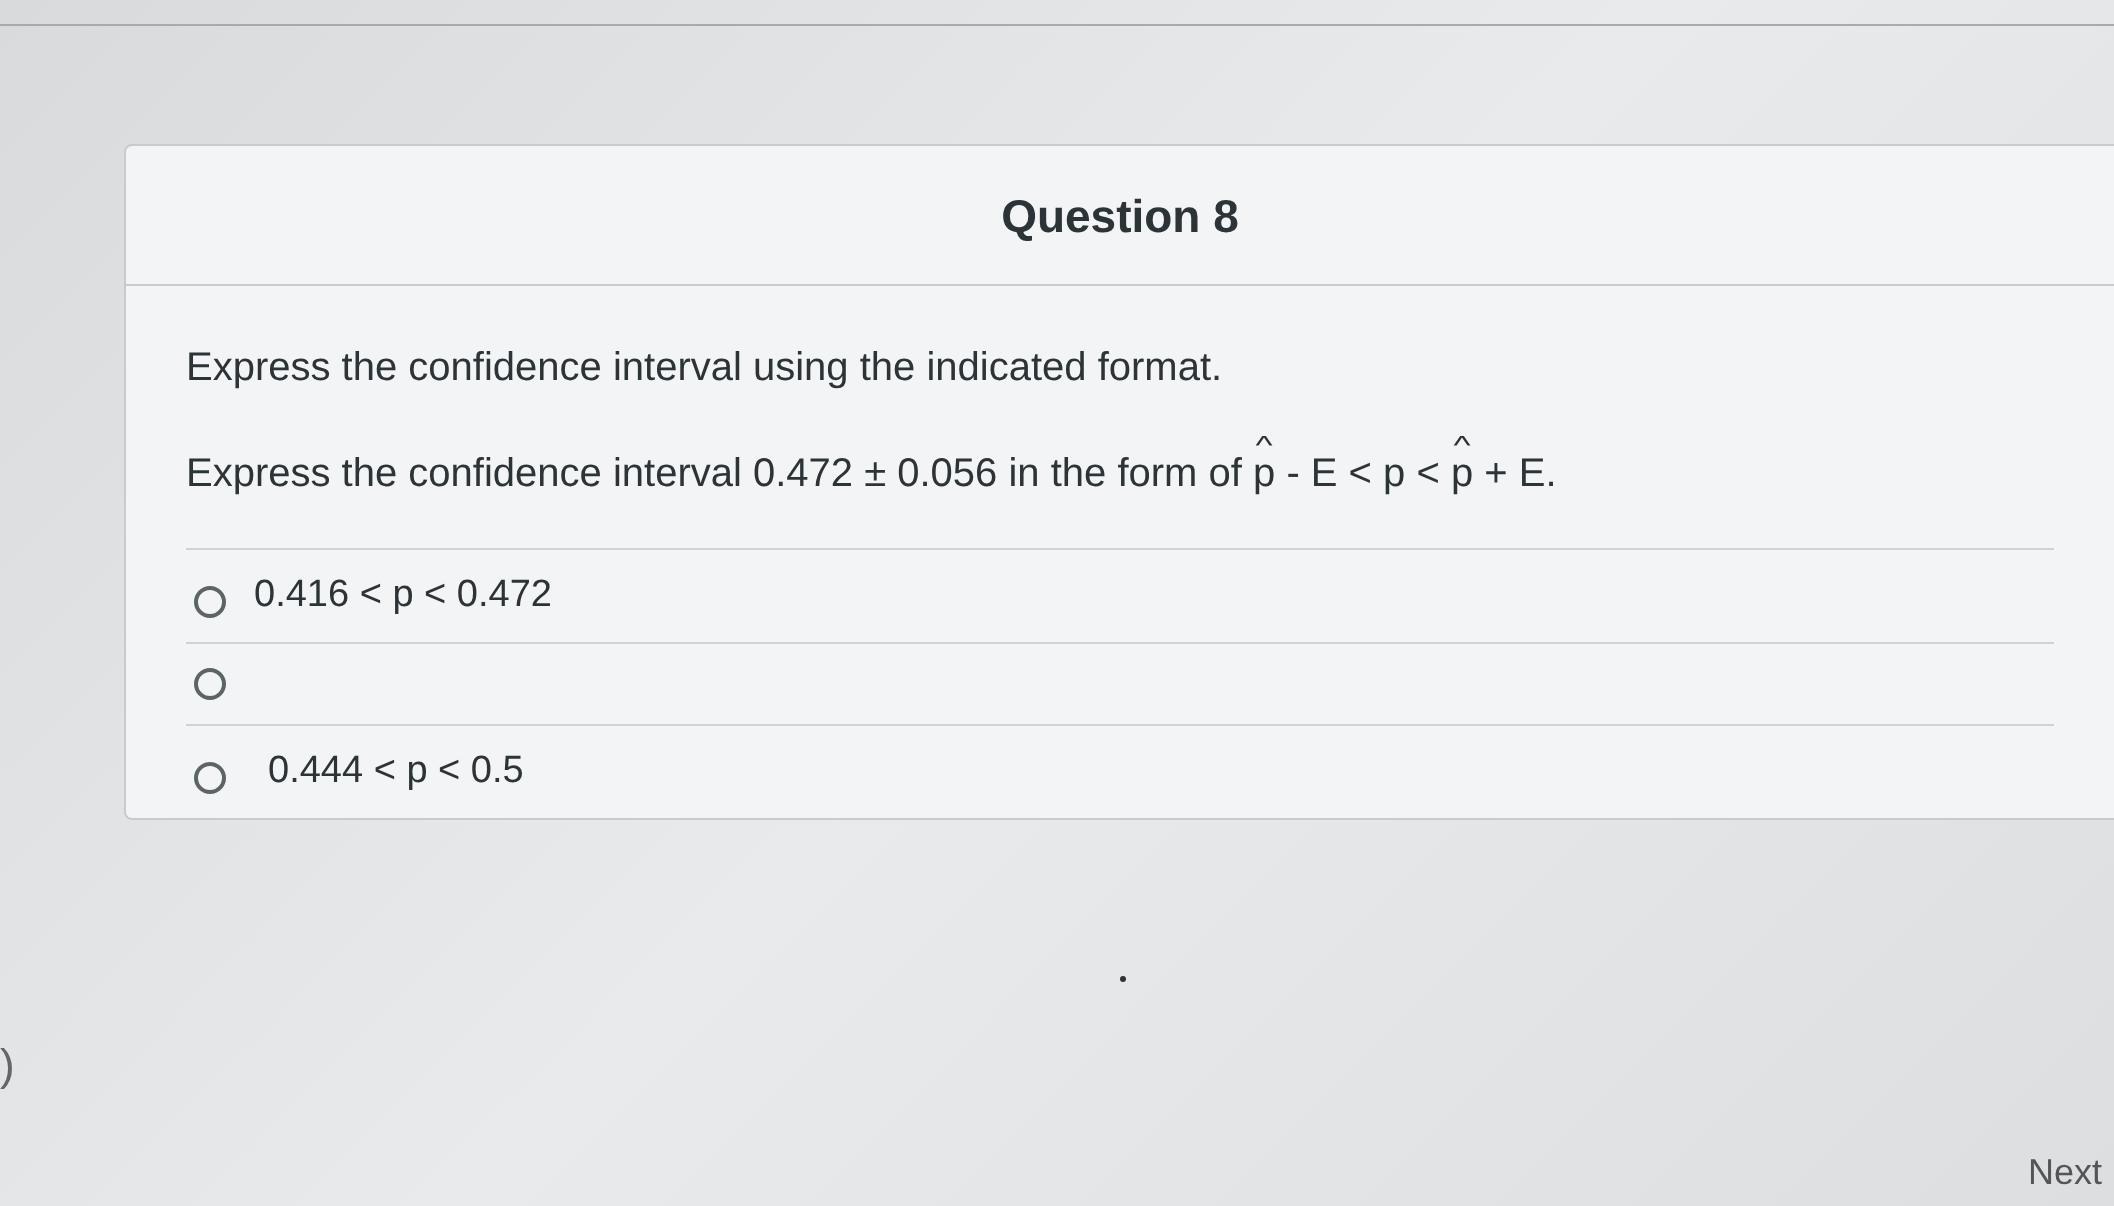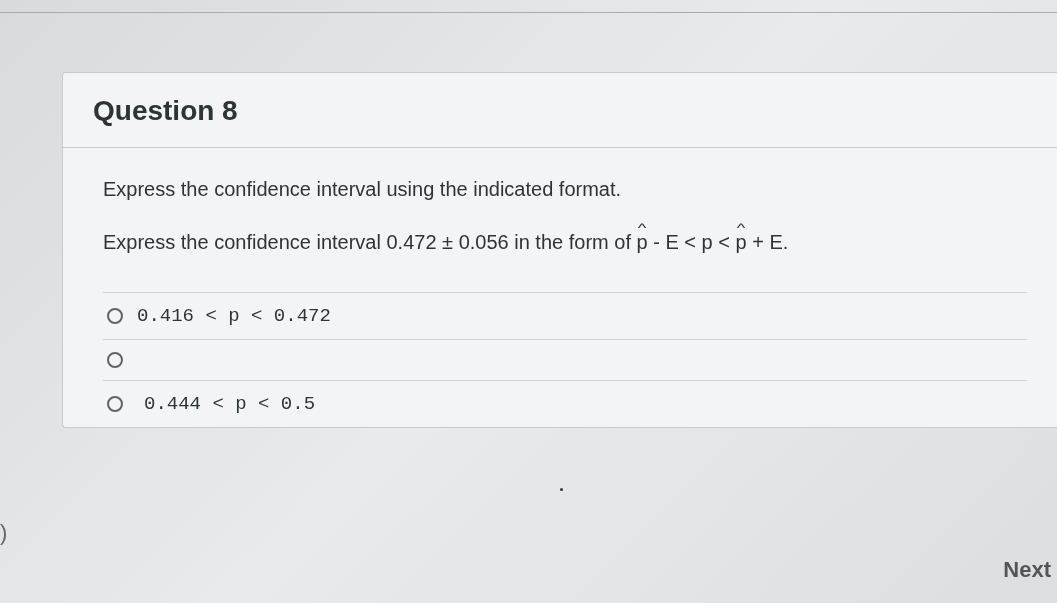--- a/index.html
+++ b/index.html
@@ -31,62 +31,62 @@
       background: #f3f4f5;
       border: 1px solid #c8cacb;
       border-right: none;
       border-radius: 4px 0 0 4px;
     }
     .question-header {
       padding: 22px 30px 20px 30px;
       border-bottom: 1px solid #c8cacb;
     }
     .question-title {
-      font-size: 28px;
+      font-size: 23px;
       font-weight: 700;
       color: #2d3438;
+      text-align: center;
     }
     .question-body {
-      padding: 30px 30px 0 40px;
+      padding: 30px 30px 0 30px;
     }
     .prompt-intro {
       font-size: 20px;
       color: #2d3438;
       margin-bottom: 30px;
     }
     .prompt-detail {
       font-size: 20px;
       color: #2d3438;
-      margin-bottom: 38px;
+      margin-bottom: 25px;
       white-space: nowrap;
     }
     .phat {
       position: relative;
       display: inline-block;
     }
     .phat::before {
       content: "^";
       position: absolute;
       top: -11px;
       left: 50%;
       transform: translateX(-50%) scaleX(1.4);
       font-size: 13px;
       color: #2d3438;
     }
     .options {
       border-top: 1px solid #d0d2d3;
     }
     .option-row {
       display: flex;
-      align-items: center;
+      align-items: flex-end;
       padding: 12px 4px 12px 4px;
       border-bottom: 1px solid #d0d2d3;
       gap: 14px;
       cursor: pointer;
-      font-family: Liberation Mono, monospace;
     }
     .option-row:last-child {
       border-bottom: none;
       gap: 21px;
     }
     .radio {
       width: 16px;
       height: 16px;
       border: 2px solid #5c6468;
       border-radius: 50%;
@@ -100,24 +100,23 @@
     .left-edge {
       position: absolute;
       left: 0;
       top: 520px;
       font-size: 22px;
       color: #666;
     }
     .next-partial {
       position: absolute;
       right: 6px;
-      bottom: 20px;
-      font-size: 22px;
+      bottom: 6px;
+      font-size: 18px;
       color: #555;
-      font-weight: bold;
     }
     .dot {
       position: absolute;
       bottom: 112px;
       left: 560px;
       width: 3px;
       height: 3px;
       background: #333;
       border-radius: 50%;
     }

